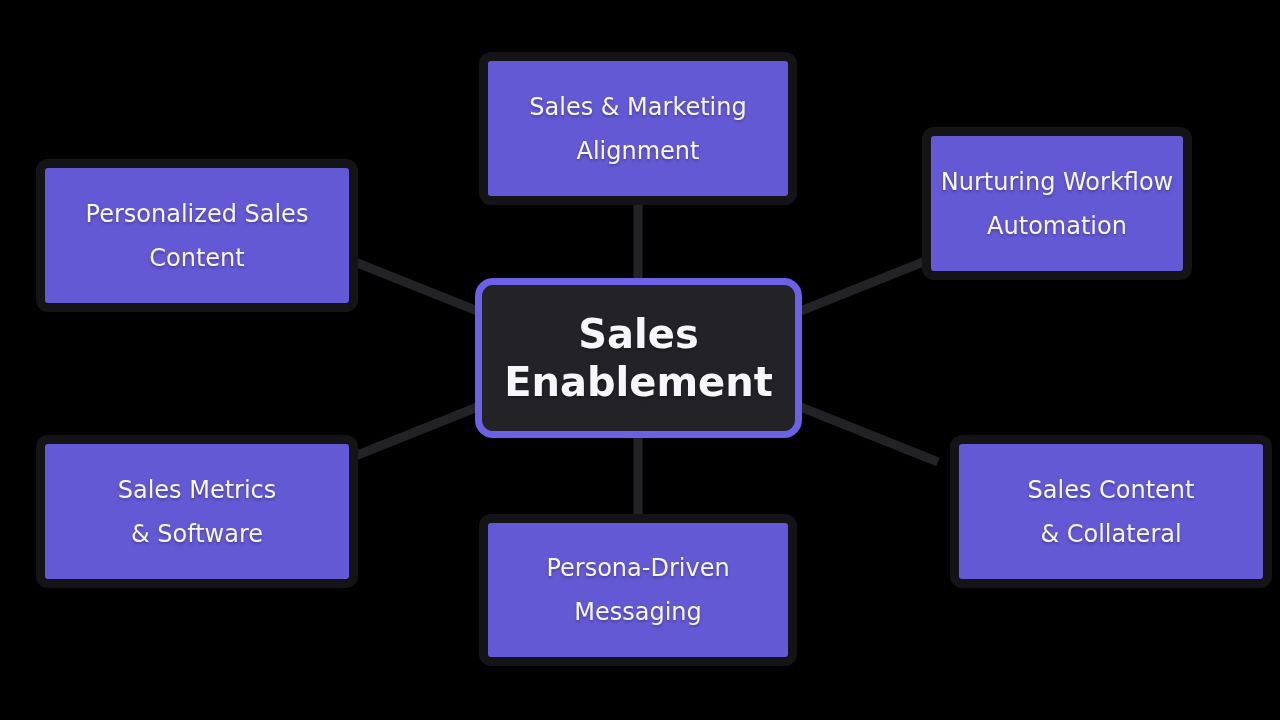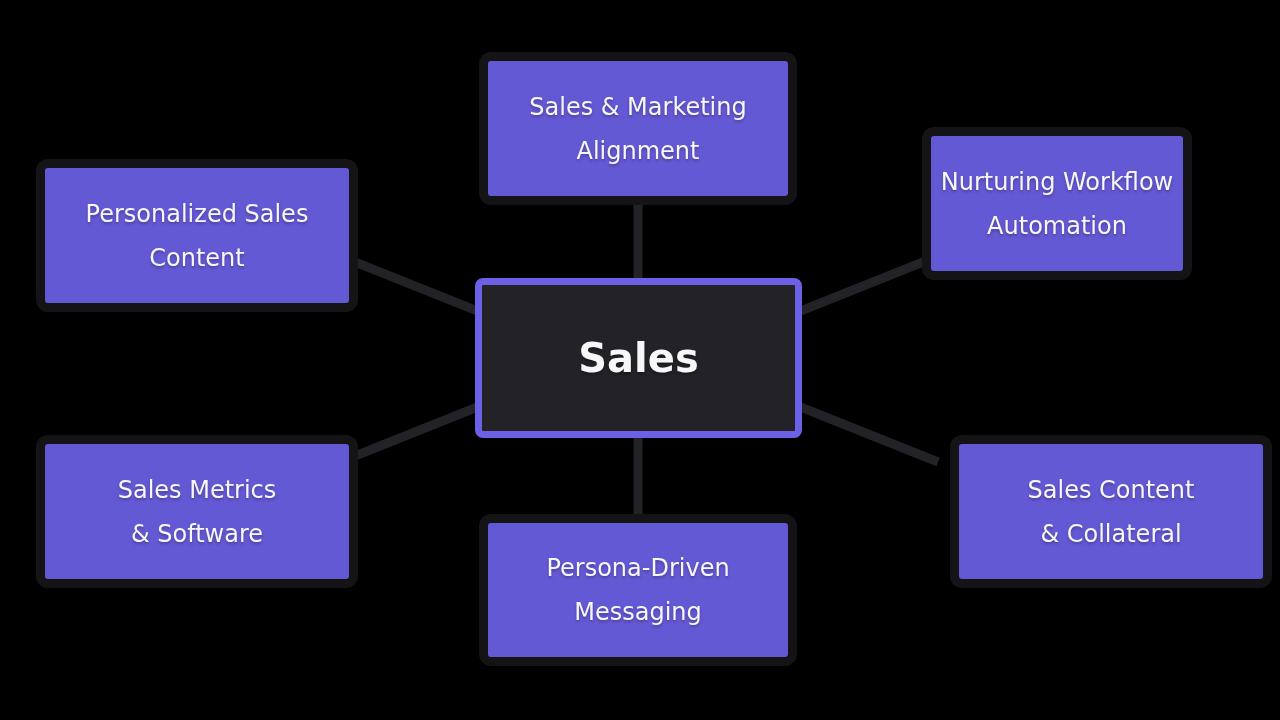--- a/index.html
+++ b/index.html
@@ -39,21 +39,21 @@
     line-height: 44px;
     font-weight: 400;
     text-shadow: 0 2px 3px rgba(0,0,0,0.28);
   }
   .node span { display: block; white-space: nowrap; }
 
   .node-center {
     left: 475px; top: 278px; width: 327px; height: 160px;
     background: var(--center-fill, #232327);
     border: 7px solid var(--center-border, #6C60E6);
-    border-radius: 8px;
+    border-radius: 18px;
     font-size: 40px;
     line-height: 48px;
     font-weight: 700;
   }
   .node-tl { left: 36px;  top: 127px; width: 322px; height: 153px; margin-top: 32px; }
   .node-tc { left: 479px; top: 52px;  width: 318px; height: 153px; }
   .node-tr { left: 922px; top: 127px; width: 270px; height: 153px; }
   .node-bl { left: 36px;  top: 435px; width: 322px; height: 153px; }
   .node-bc { left: 479px; top: 514px; width: 318px; height: 152px; }
   .node-br { left: 922px; top: 435px; width: 322px; height: 153px; margin-left: 28px; }
@@ -97,15 +97,16 @@
     <span>Messaging</span>
   </div>
 
   <div class="node node-br">
     <span>Sales Content</span>
     <span>&amp; Collateral</span>
   </div>
 
   <div class="node node-center">
     <span>Sales</span>
+    <span>Enablement</span>
   </div>
 
 </div>
 
 </body></html>

